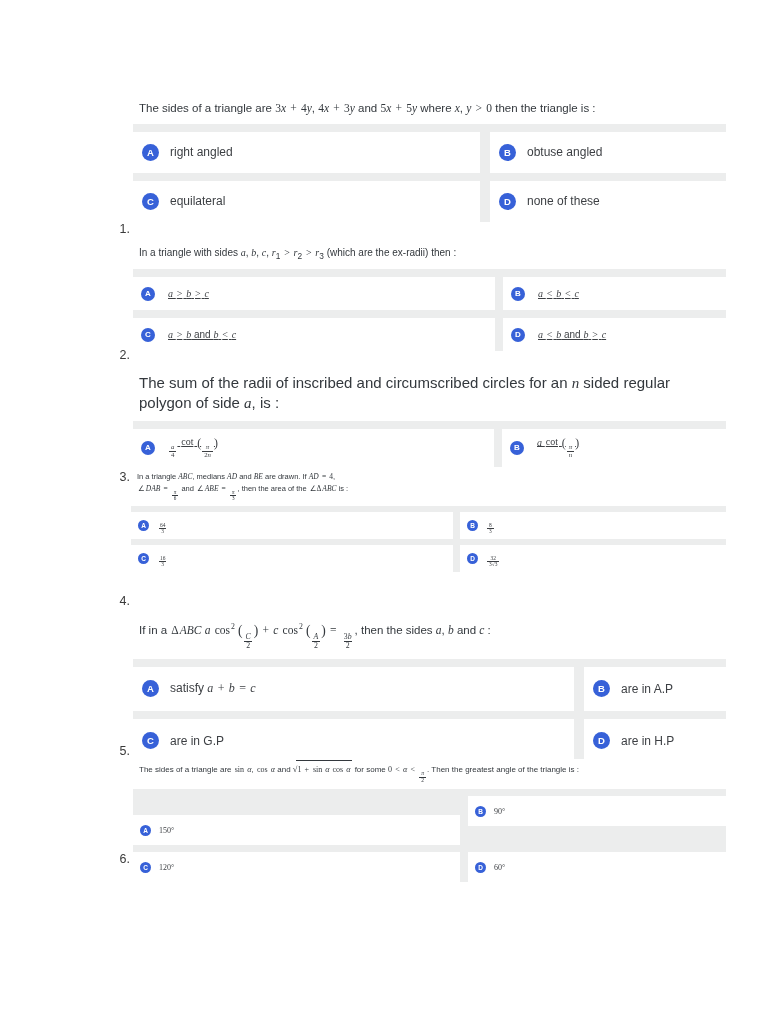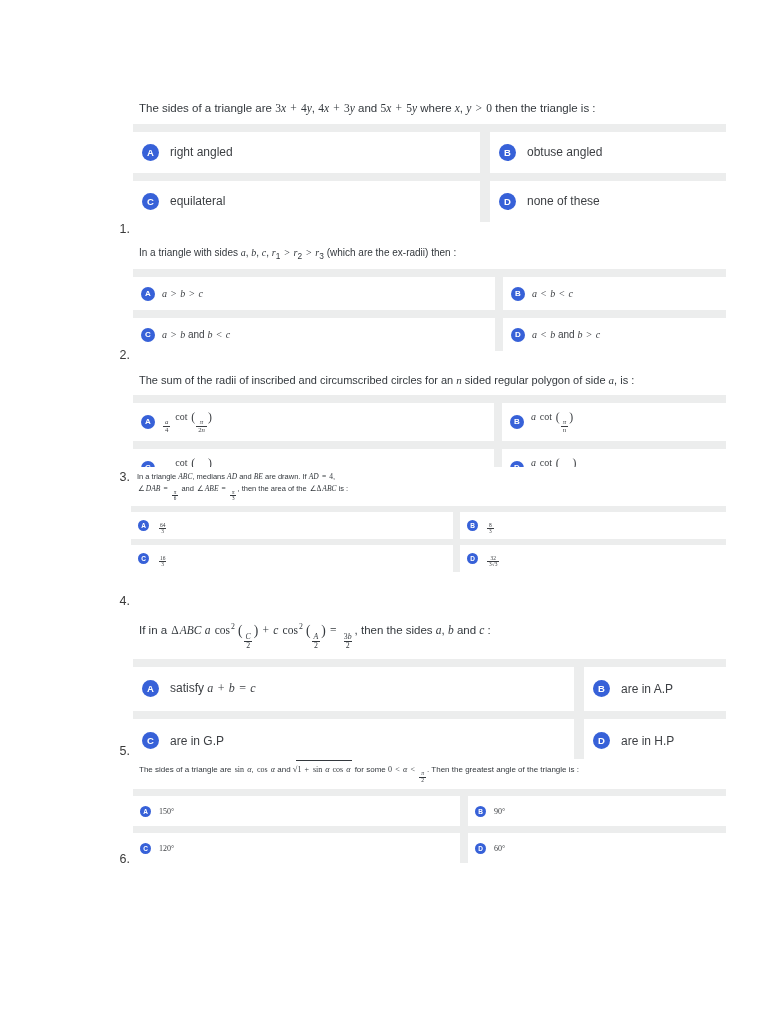--- a/index.html
+++ b/index.html
@@ -68,21 +68,21 @@
     color: #3c3f43;
     white-space: nowrap;
   }
 
   
   .sz-lg .badge { width: 17px; height: 17px; font-size: 9.5px; margin-left: 9px; }
   .sz-lg .olabel { font-size: 12px; margin-left: 11px; text-align: right; }
   .sz-lg .ocell { height: 41px; }
 
   .sz-md .badge { width: 14px; height: 14px; font-size: 8px; margin-left: 8px; }
-  .sz-md .olabel { font-size: 10px; margin-left: 7px; }
+  .sz-md .olabel { font-size: 10px; margin-left: 13px; text-decoration: underline; }
   .sz-md .ocell { height: 33px; }
 
   .sz-sm .badge { width: 11px; height: 11px; font-size: 6.5px; margin-left: 7px; }
   .sz-sm .olabel { font-size: 8px; margin-left: 8px; }
   .sz-sm .ocell { height: 25px; }
 
   
   .mi { font-family: "Liberation Serif", serif; font-style: italic; }
   .mn { font-family: "Liberation Serif", serif; font-style: normal; }
   .mop { font-family: "Liberation Serif", serif; font-style: normal; padding: 0 1px; }
@@ -160,21 +160,21 @@
       <div class="gap-h" style="width:8px;"></div>
       <div class="ocell" style="width:223px;">
         <span class="badge">D</span>
         <span class="olabel"><span class="mi">a</span> <span class="mop">&lt;</span> <span class="mi">b</span> and <span class="mi">b</span> <span class="mop">&gt;</span> <span class="mi">c</span></span>
       </div>
     </div>
   </div>
   <div class="qnum" style="left:104px; top:348px;">2.</div>
 
   <div class="qblock sz-md" style="left:133px; top:366px; width:593px;">
-    <div class="stem" style="font-size:11px;">The sum of the radii of inscribed and circumscribed circles for an <span class="mi">n</span> sided regular polygon of side <span class="mi">a</span>, is :</div>
+    <div class="stem" style="font-size:15px;">The sum of the radii of inscribed and circumscribed circles for an <span class="mi">n</span> sided regular polygon of side <span class="mi">a</span>, is :</div>
     <div class="gap-v"></div>
     <div class="orow">
       <div class="ocell" style="width:361px; height:38px;">
         <span class="badge">A</span>
         <span class="olabel"><span class="frac">
               <span class="num mi">a</span>
               <span class="den mn">4</span>
             </span> <span class="mop">cot</span> <span class="paren">(</span><span class="frac">
               <span class="num mi">π</span>
               <span class="den mn">2<span class="mi">n</span></span>
@@ -298,38 +298,38 @@
   </div>
   <div class="qnum" style="left:104px; top:744px;">5.</div>
 
   <div class="qblock sz-sm" style="left:133px; top:759px; width:593px;">
     <div class="stem" style="font-size:8px; padding:5px 6px 6px 6px;">The sides of a triangle are <span class="mop">sin</span> <span class="mi">α</span>, <span class="mop">cos</span> <span class="mi">α</span> and <span class="sqrt-wrap"><span class="rad">√</span><span class="body"><span class="mn">1</span> <span class="mop">+</span> <span class="mop">sin</span> <span class="mi">α</span> <span class="mop">cos</span> <span class="mi">α</span></span></span> for some <span class="mn">0</span> <span class="mop">&lt;</span> <span class="mi">α</span> <span class="mop">&lt;</span> <span class="frac">
           <span class="num mi">π</span>
           <span class="den mn">2</span>
         </span>. Then the greatest angle of the triangle is :</div>
     <div class="gap-v" style="height:7px;"></div>
     <div class="orow">
+      <div class="ocell" style="width:327px; height:30px;margin-top:19px;">
+        <span class="badge">A</span>
+        <span class="olabel"><span class="mn">150°</span></span>
+      </div>
+      <div class="gap-h" style="width:8px;"></div>
+      <div class="ocell" style="width:258px; height:30px;">
+        <span class="badge">B</span>
+        <span class="olabel"><span class="mn">90°</span></span>
+      </div>
+    </div>
+    <div class="gap-v" style="height:7px;"></div>
+    <div class="orow">
       <div class="ocell" style="width:327px; height:30px;">
-        <span class="badge">A</span>
-        <span class="olabel"><span class="mn">150°</span></span>
+        <span class="badge">C</span>
+        <span class="olabel"><span class="mn">120°</span></span>
       </div>
       <div class="gap-h" style="width:8px;"></div>
       <div class="ocell" style="width:258px; height:30px;">
-        <span class="badge">B</span>
-        <span class="olabel"><span class="mn">90°</span></span>
-      </div>
-    </div>
-    <div class="gap-v" style="height:7px;"></div>
-    <div class="orow">
-      <div class="ocell" style="width:327px; height:30px;">
-        <span class="badge">C</span>
-        <span class="olabel"><span class="mn">120°</span></span>
-      </div>
-      <div class="gap-h" style="width:8px;"></div>
-      <div class="ocell" style="width:258px; height:30px;">
         <span class="badge">D</span>
         <span class="olabel"><span class="mn">60°</span></span>
       </div>
     </div>
   </div>
   <div class="qnum" style="left:104px; top:852px;">6.</div>
 
 </div>
 
 </body></html>

